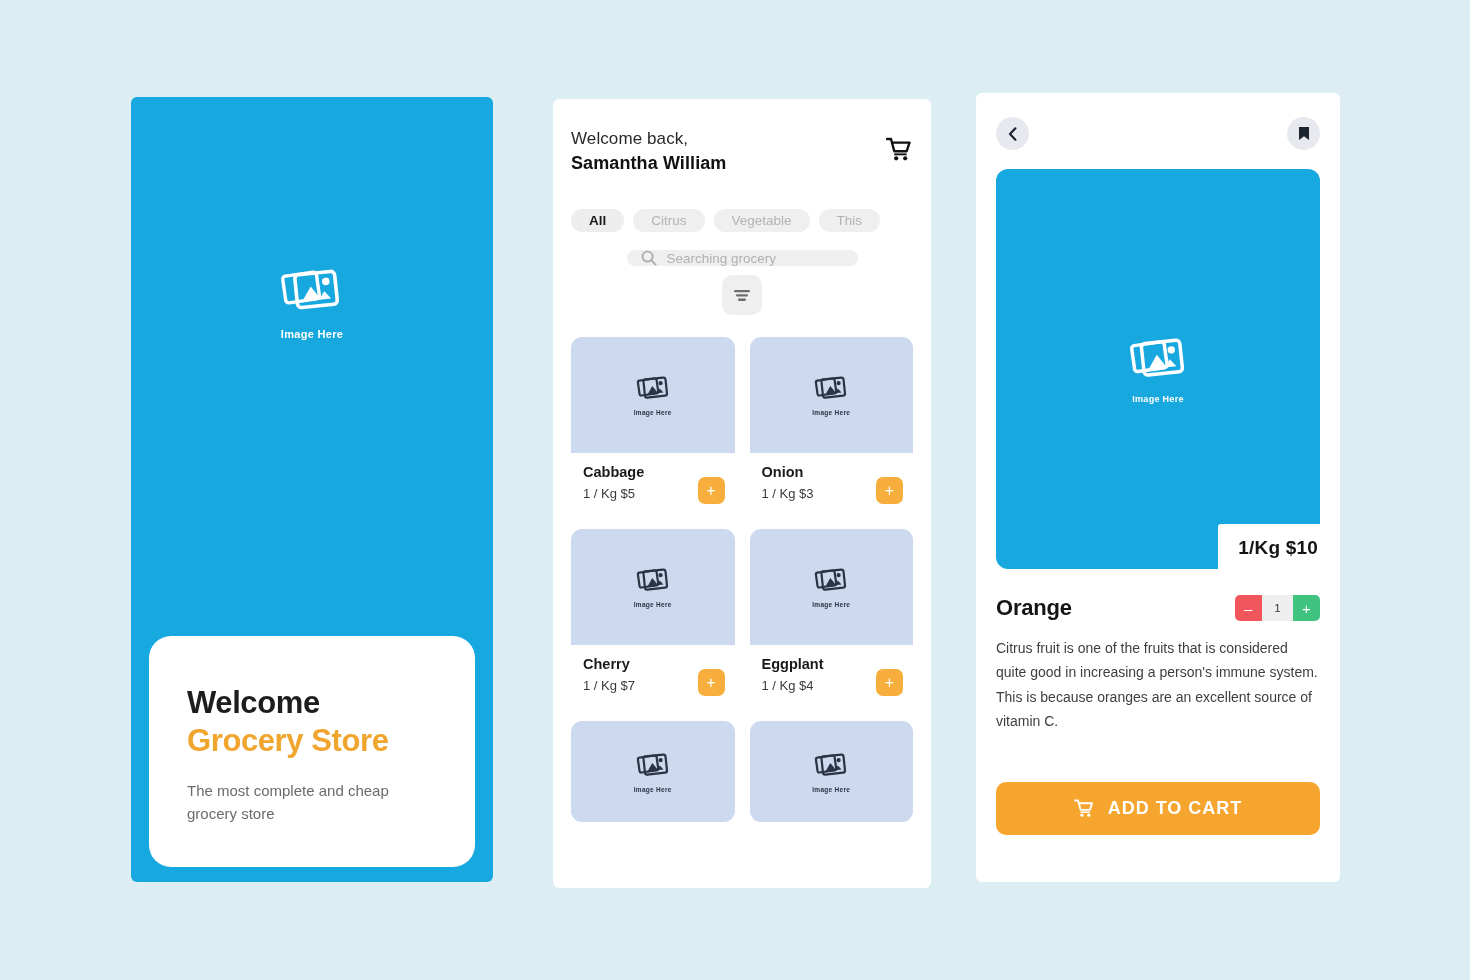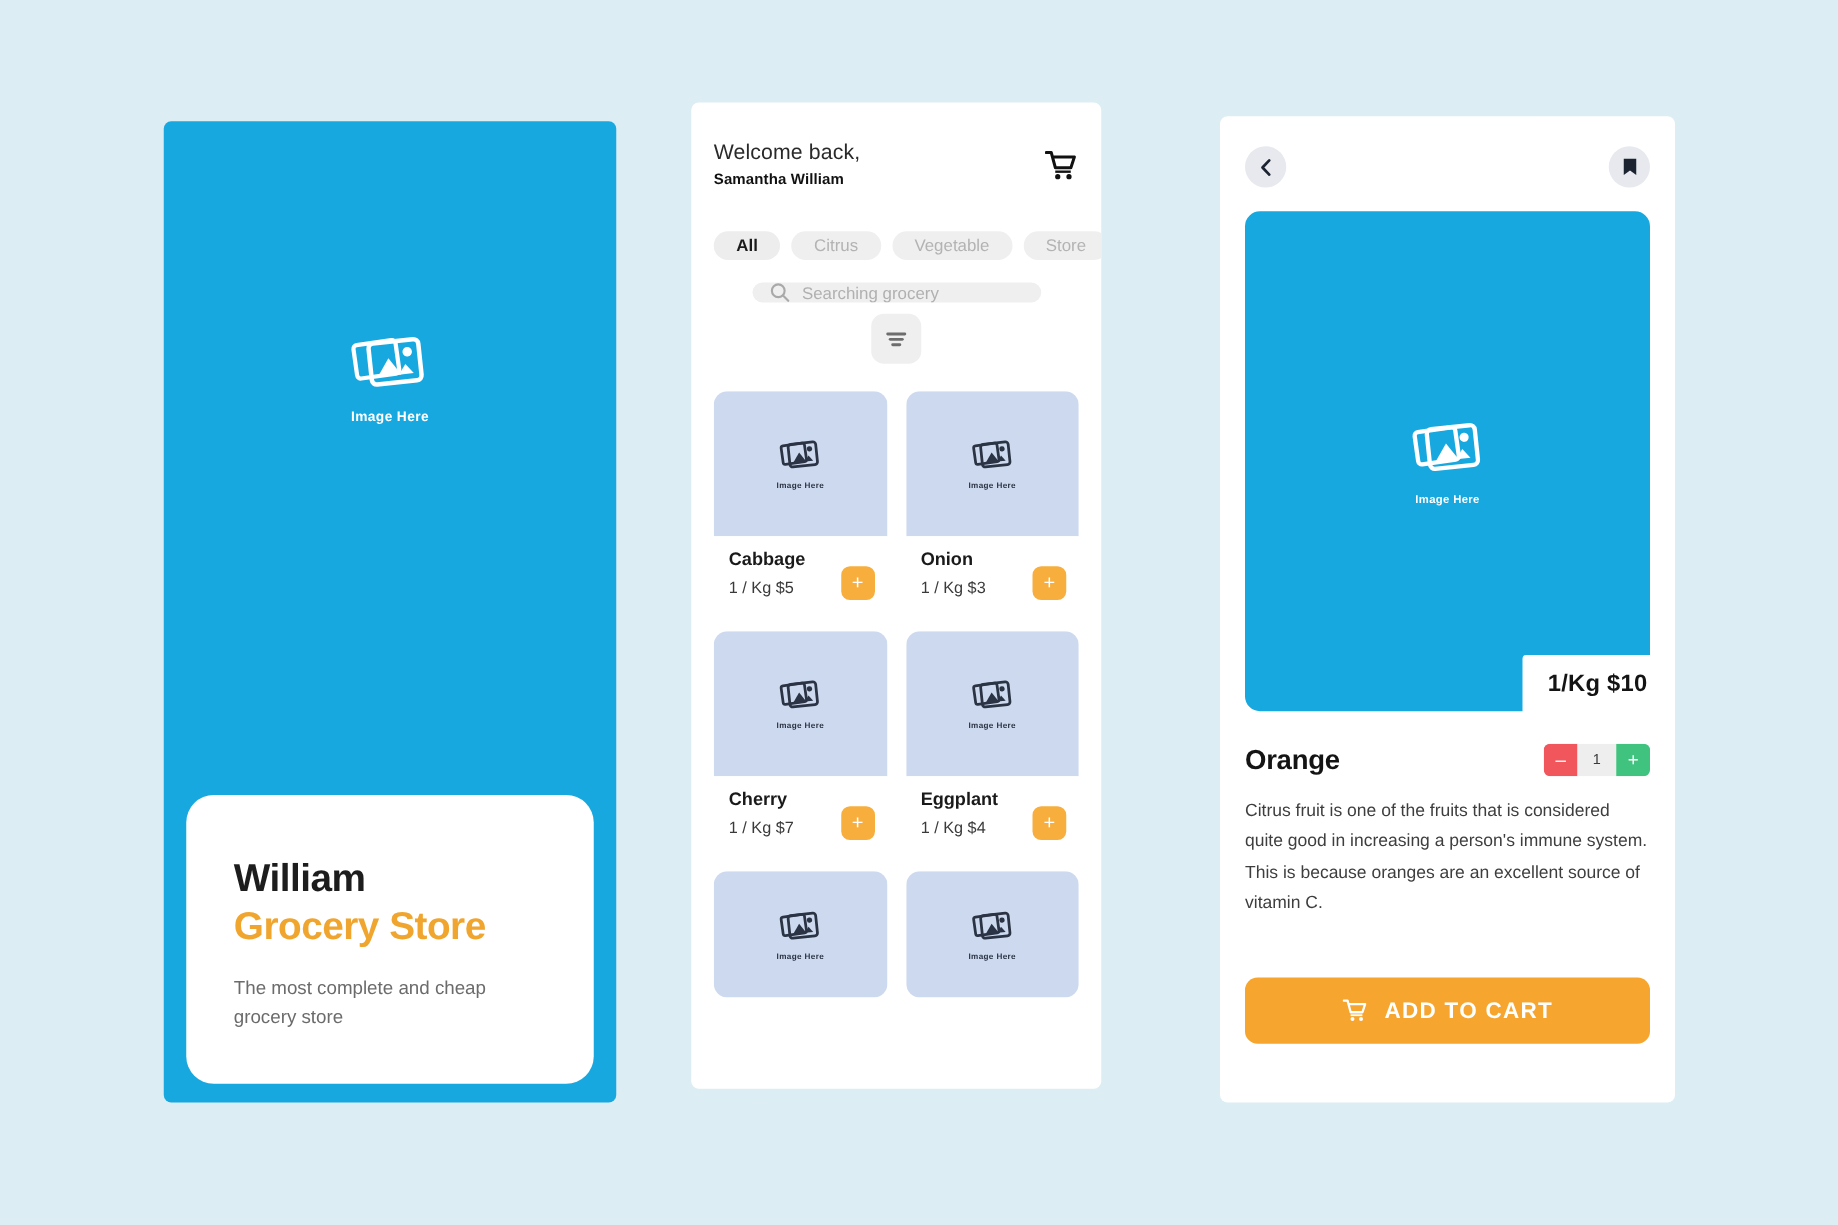--- a/index.html
+++ b/index.html
@@ -41,25 +41,25 @@
   .splash-sub { margin-top: 19px; font-size: 15px; color: #6b6b6b; line-height: 1.55; max-width: 235px; }
   .shop-now {
     margin-top: 37px; display: block; width: 100%;
     background: #f6a52e; color: #ffffff; border: none;
     border-radius: 10px; padding: 17px 0;
     font-family: inherit; font-size: 15px; font-weight: 700; letter-spacing: 1.1px;
     cursor: pointer;
   }
 
   
-  #panel-home { left: 553px; top: 82px; width: 328px; height: 789px; }
+  #panel-home { left: 553px; top: 99px; width: 378px; height: 789px; }
   .home-pad { padding: 30px 18px 0 18px; }
   .home-top { display: flex; align-items: flex-start; justify-content: space-between; }
   .welcome-small { font-size: 17px; color: #2a2a2a; letter-spacing: .1px; }
-  .welcome-name { font-size: 12px; font-weight: 700; color: #111111; margin-top: 4px; letter-spacing: .1px; }
+  .welcome-name { font-size: 18px; font-weight: 700; color: #111111; margin-top: 4px; letter-spacing: .1px; }
   .cart-btn { background: none; border: none; padding: 0; margin-top: 8px; cursor: pointer; line-height: 0; }
 
   .chips { display: flex; gap: 9px; margin-top: 35px; }
   .chip {
     background: #efefef; border: none; border-radius: 18px;
     padding: 4px 18px; font-family: inherit; font-size: 13.5px;
     color: #b3b3b3; cursor: pointer; white-space: nowrap;
   }
   .chip.active { color: #1b1b1b; font-weight: 700; background: #ededed; }
 
@@ -162,21 +162,21 @@
         <g transform="rotate(-6 36 24)">
           <path d="M21 35 L31 21 L40 35 Z" fill="#ffffff"></path>
           <path d="M38 35 L44 27 L50 35 Z" fill="#ffffff"></path>
           <circle cx="46.5" cy="17.5" r="3.8" fill="#ffffff"></circle>
         </g>
       </svg>
       <div class="ph-label">Image Here</div>
     </div>
 
     <div class="splash-card">
-      <div class="splash-h1">William</div>
+      <div class="splash-h1">Welcome</div>
       <div class="splash-h2">Grocery Store</div>
       <div class="splash-sub">The most complete and cheap grocery store</div>
     </div>
   </div>
 
   <div class="phone" id="panel-home">
     <div class="home-pad">
 
       <div class="home-top">
         <div>
@@ -190,21 +190,21 @@
             <circle cx="10.2" cy="21.3" r="2.1" fill="#111111"></circle>
             <circle cx="19.2" cy="21.3" r="2.1" fill="#111111"></circle>
           </svg>
         </button>
       </div>
 
       <div class="chips">
         <button class="chip active">All</button>
         <button class="chip">Citrus</button>
         <button class="chip">Vegetable</button>
-        <button class="chip">Store</button>
+        <button class="chip">This</button>
       </div>
 
       <div class="search-row">
         <div class="search-box">
           <svg width="16" height="16" viewBox="0 0 16 16">
             <circle cx="6.6" cy="6.6" r="5.1" fill="none" stroke="#a9a9a9" stroke-width="1.7"></circle>
             <line x1="10.4" y1="10.4" x2="14.6" y2="14.6" stroke="#a9a9a9" stroke-width="1.7" stroke-linecap="round"></line>
           </svg>
           <input type="text" placeholder="Searching grocery" style="">
         </div>

